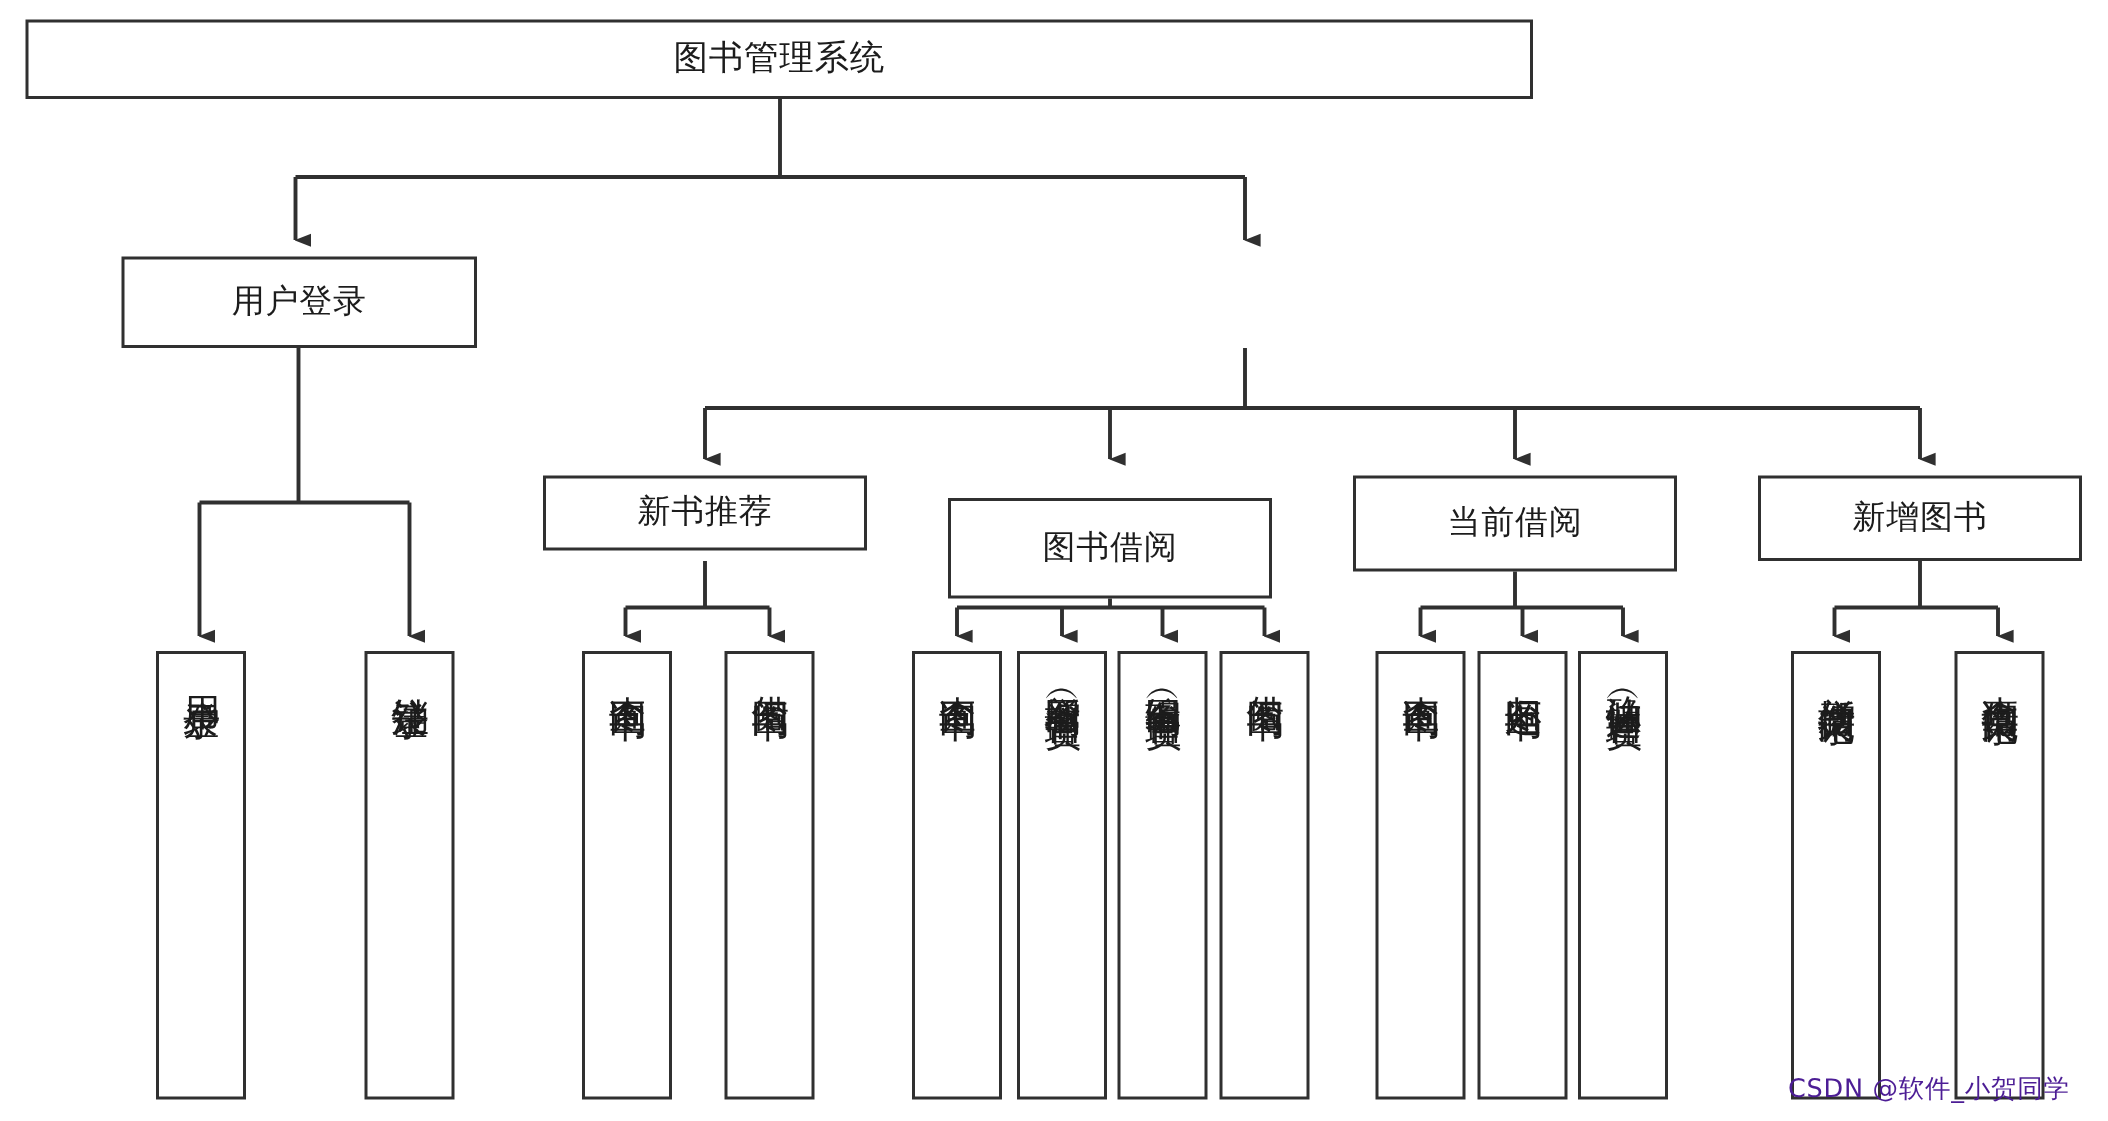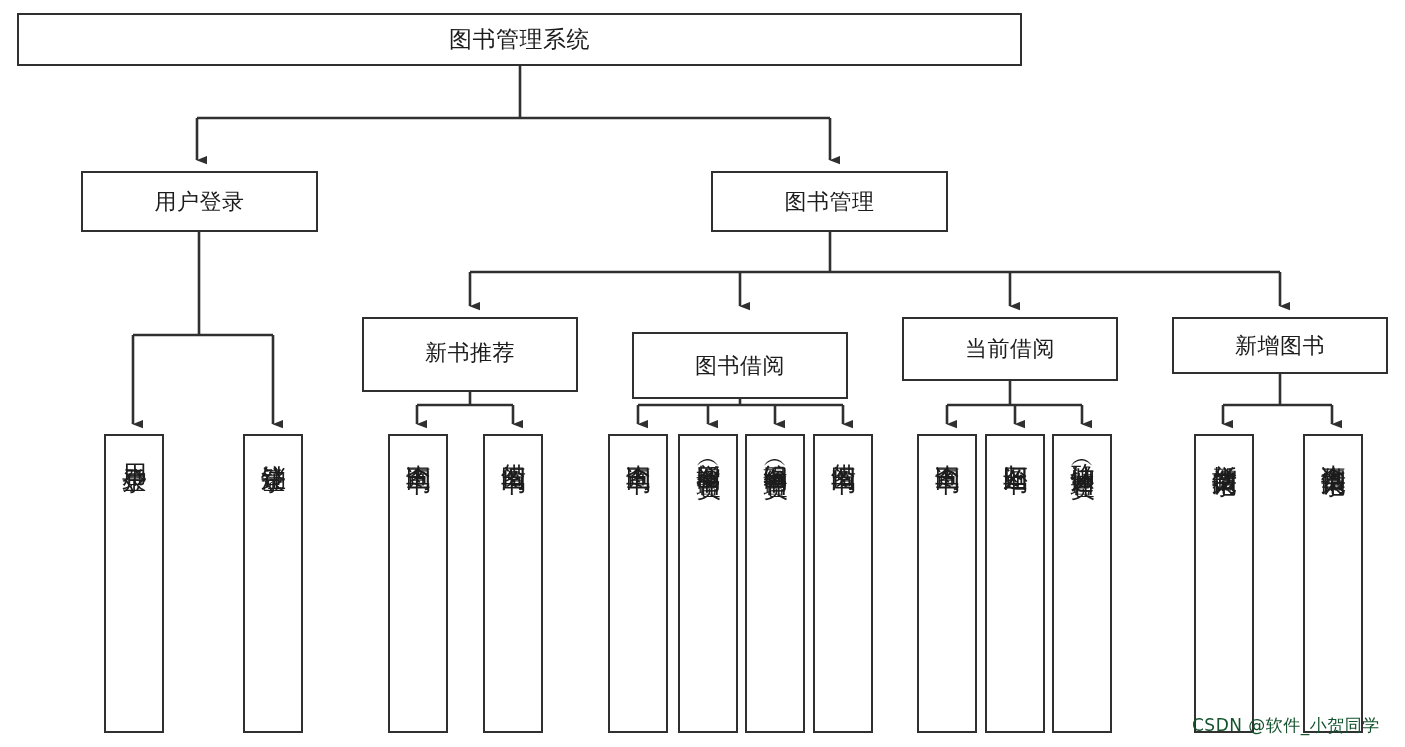--- a/index.html
+++ b/index.html
@@ -36,41 +36,41 @@
     display:block;
     text-align:center;
     line-height:1.06;
     letter-spacing:0.5px;
   }
   
   .h-node .lbl{
     writing-mode:horizontal-tb;
     font-size:22px;
   }
-  #node-root .lbl{font-size:23px;}
+  #node-root .lbl{font-size:23px;font-family:Liberation Serif, serif;}
   
   .v-node{
     padding:8px 0 6px 0;
     align-items:flex-start;
   }
   .v-node .lbl{
     writing-mode:vertical-rl;
     text-orientation:upright;
     font-size:25px;
     line-height:1.12;
     letter-spacing:2px;
     white-space:nowrap;
   }
   .v-node.tall .lbl{font-size:24px;}
   #watermark{
     position:absolute;
     left:1192px;
     top:714px;
     font-size:17px;
-    color:#14532d;
+    color:#4c1d95;
     letter-spacing:0.5px;
     white-space:nowrap;
     z-index:5;
     font-family:"DejaVu Sans","Liberation Sans",sans-serif;
   }
 </style>
 </head>
 <body>
 
 <div id="canvas">
@@ -127,25 +127,22 @@
     </g>
   </svg>
 
   <div class="node h-node" id="node-root" style="left:17px;top:13px;width:1005px;height:53px;">
     <span class="lbl">图书管理系统</span>
   </div>
 
   <div class="node h-node" style="left:81px;top:171px;width:237px;height:61px;">
     <span class="lbl">用户登录</span>
   </div>
-  <div class="node h-node" style="left:711px;top:171px;width:237px;height:61px;">
-    <span class="lbl">图书管理</span>
-  </div>
 
-  <div class="node h-node" style="left:362px;top:317px;width:216px;height:75px;font-family:Liberation Mono, monospace;">
+  <div class="node h-node" style="left:362px;top:317px;width:216px;height:50px;">
     <span class="lbl">新书推荐</span>
   </div>
   <div class="node h-node" style="left:632px;top:332px;width:216px;height:67px;">
     <span class="lbl">图书借阅</span>
   </div>
   <div class="node h-node" style="left:902px;top:317px;width:216px;height:64px;">
     <span class="lbl">当前借阅</span>
   </div>
   <div class="node h-node" style="left:1172px;top:317px;width:216px;height:57px;">
     <span class="lbl">新增图书</span>

